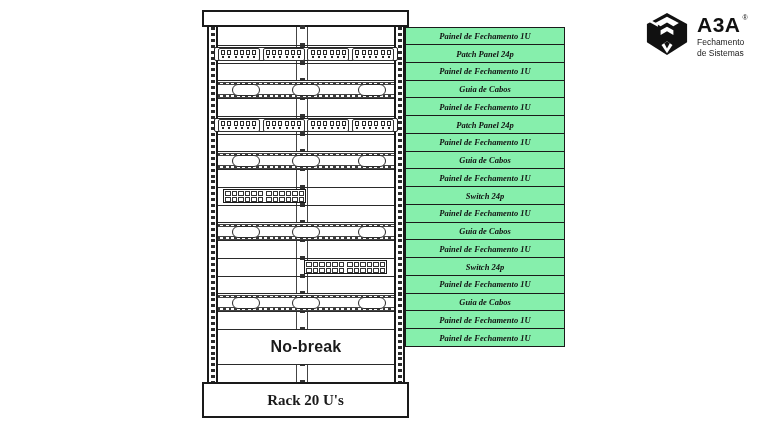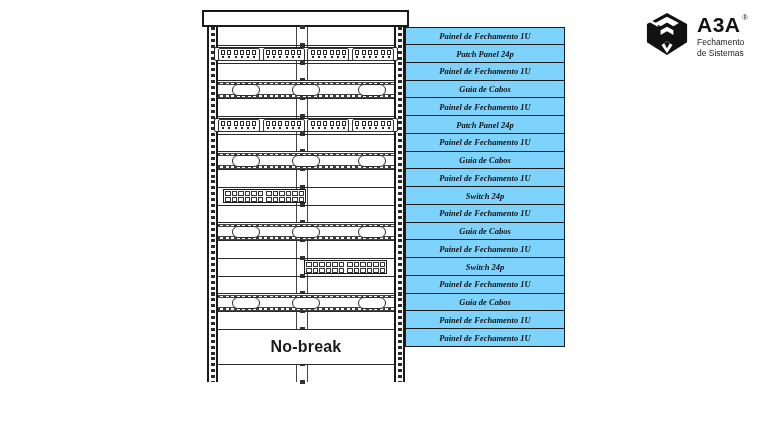--- a/index.html
+++ b/index.html
@@ -67,21 +67,21 @@
   
   .base{
     position:absolute;left:202px;top:382px;width:207px;height:36px;
     border:2px solid #1a1a1a;box-sizing:border-box;background:#fff;
     display:flex;align-items:center;justify-content:center;
     font:700 15px "Liberation Serif",serif;color:#1a1a1a;z-index:4;
   }
   
   #labels{
     position:absolute;left:405px;top:27px;width:160px;box-sizing:border-box;
-    border:1.6px solid #1a1a1a;background:#7dd3fc;z-index:2;
+    border:1.6px solid #1a1a1a;background:#86efac;z-index:2;
   }
   .lrow{
     box-sizing:border-box;border-top:1.6px solid #1a1a1a;
     display:flex;align-items:center;justify-content:center;
     font:italic 700 8.5px "Liberation Serif",serif;color:#111;
   }
   .lrow.first{border-top:none;}
   
   #logo{position:absolute;left:644px;top:13px;display:flex;align-items:flex-start;}
   #logo-mark{width:46px;height:42px;margin-right:7px;}
@@ -438,20 +438,21 @@
         <div class="guide-oval" style="left: 14px;"></div>
         <div class="guide-oval" style="left: 74px;"></div>
         <div class="guide-oval" style="left: 140px;"></div>
       </div>
       <div class="slot" style="top: 284px; height: 17.75px;"></div>
       <div class="slot filled" style="top: 301.75px; height: 35.5px; z-index: 3;">
         <div class="nobreak-text">No-break</div>
       </div>
       <div class="slot" style="top: 337.25px; height: 17.75px;"></div>
     </div>
+  <div class="base">Rack 20 U's</div>
 
   <div id="labels">
       <div class="lrow first" style="height: 16.15px;">Painel de Fechamento 1U</div>
       <div class="lrow" style="height: 17.75px;">Patch Panel 24p</div>
       <div class="lrow" style="height: 17.75px;">Painel de Fechamento 1U</div>
       <div class="lrow" style="height: 17.75px;">Guia de Cabos</div>
       <div class="lrow" style="height: 17.75px;">Painel de Fechamento 1U</div>
       <div class="lrow" style="height: 17.75px;">Patch Panel 24p</div>
       <div class="lrow" style="height: 17.75px;">Painel de Fechamento 1U</div>
       <div class="lrow" style="height: 17.75px;">Guia de Cabos</div>

